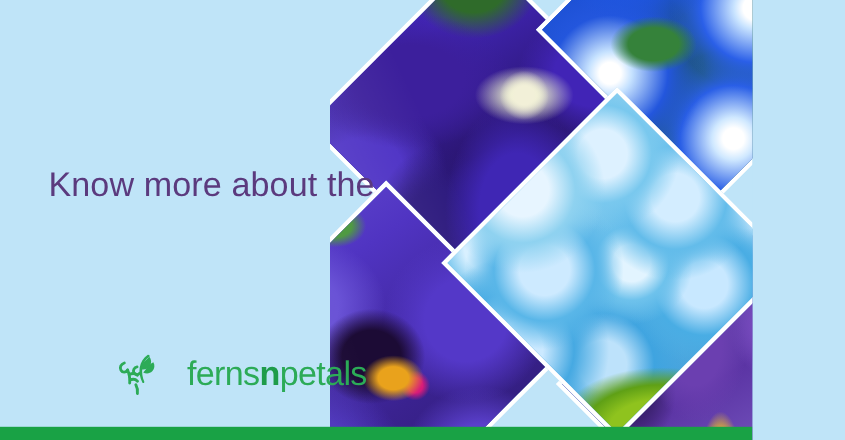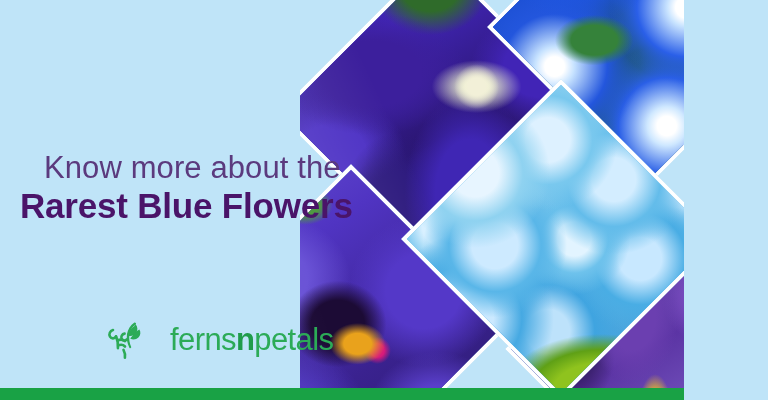--- a/index.html
+++ b/index.html
@@ -201,21 +201,20 @@
     <div class="dia d-hydrangea">
       <div class="inner">
         <div class="art art-hydrangea"></div>
       </div>
     </div>
 
   </div>
 
   <div class="headline">
     <div class="line1">Know more about the</div>
-    <div class="line2">Rarest Blue Flowers</div>
   </div>
 
   <div class="logo">
     <span class="logo-mark">
       <svg viewBox="0 0 46 46" width="46" height="46" aria-hidden="true">
         <g fill="none" stroke="#2cab57" stroke-width="2.6" stroke-linecap="round">
           <path d="M9 14c-3 1-4.5 4-3 6.6 1.4 2.4 4.6 2.3 6-0.2"></path>
           <path d="M12 20.4c1.6 3.4 2.2 7.6 1.9 11.8"></path>
           <path d="M13.6 24.5c2.6-1.3 5.2-1.2 7.2 .6"></path>
           <path d="M14.2 29.4c2.5-1.1 5-0.8 6.8 1.1"></path>

